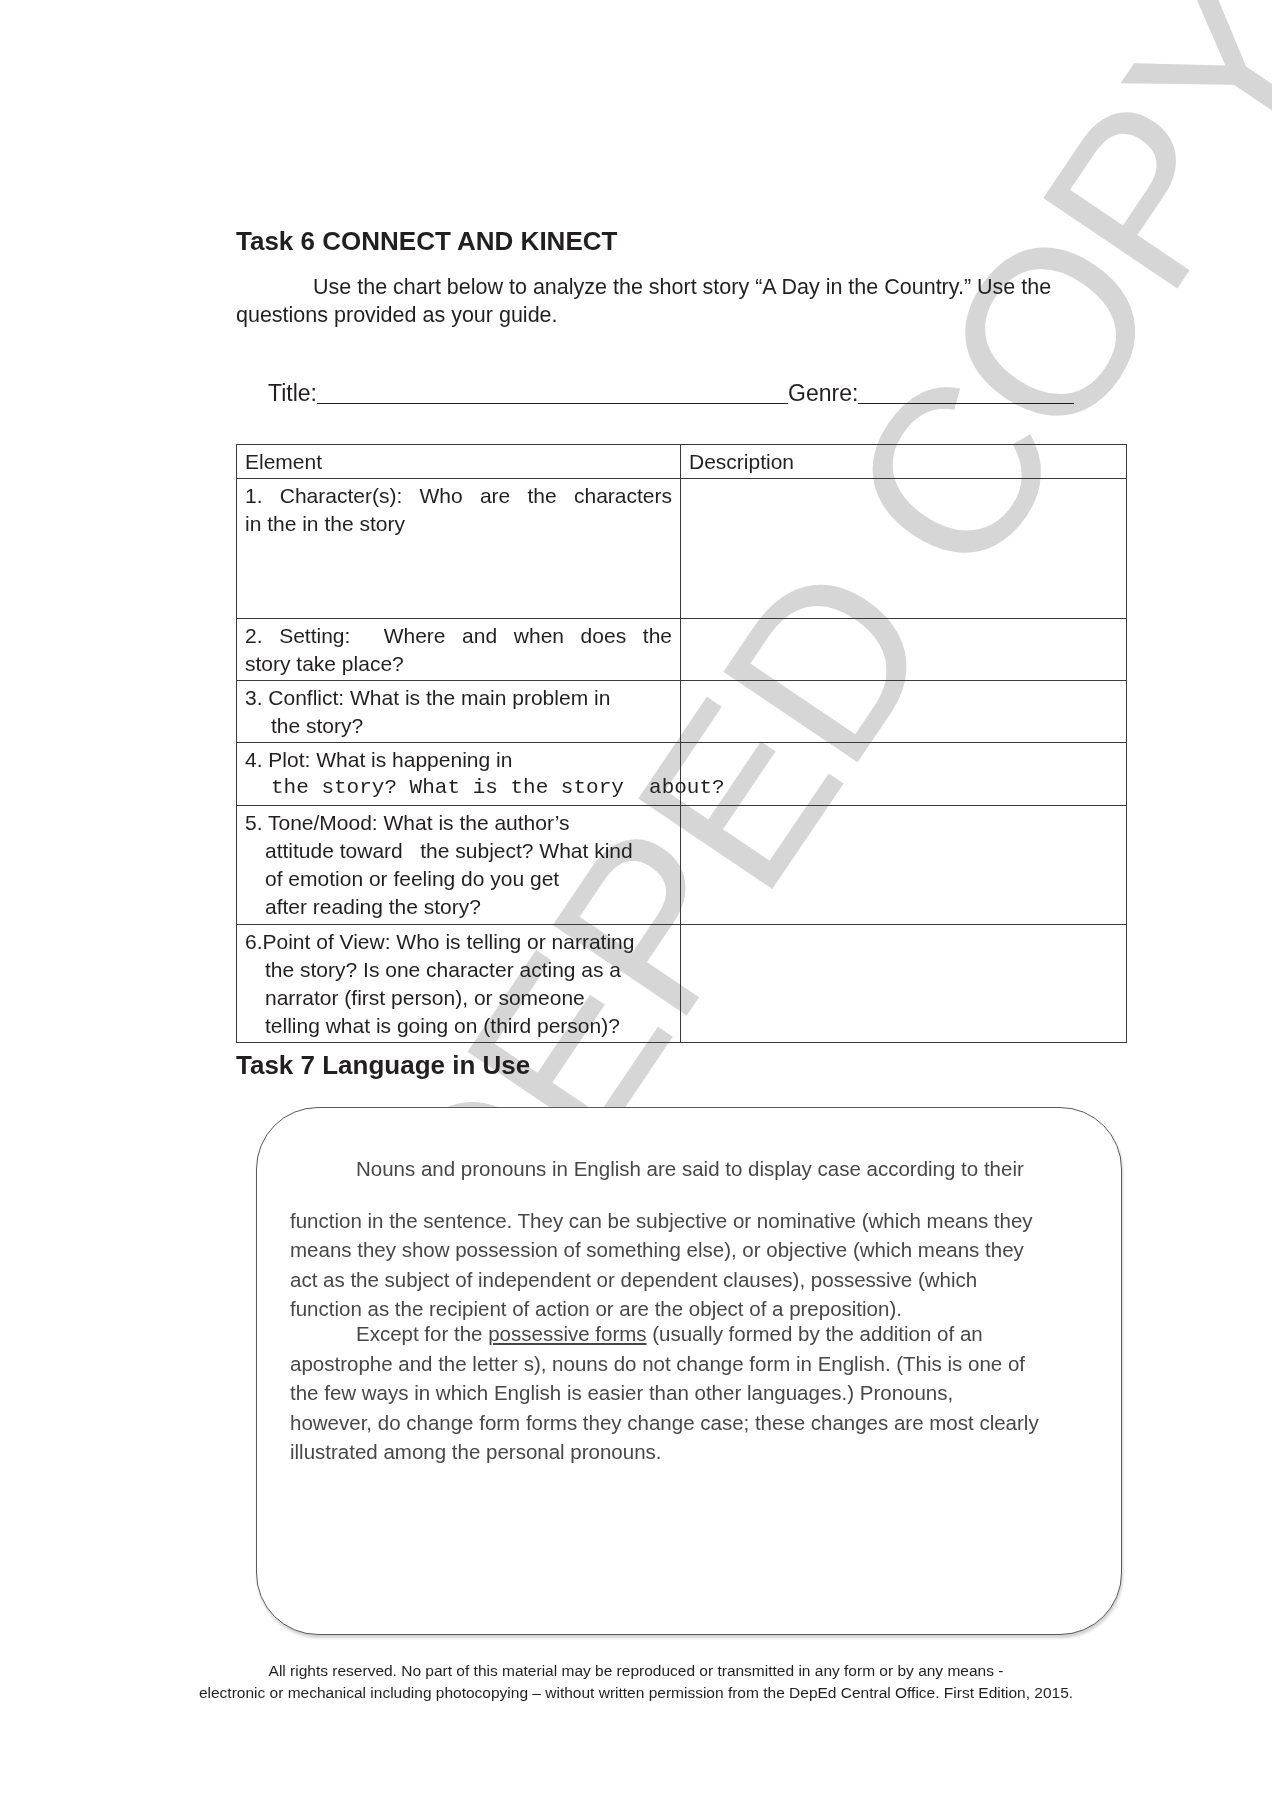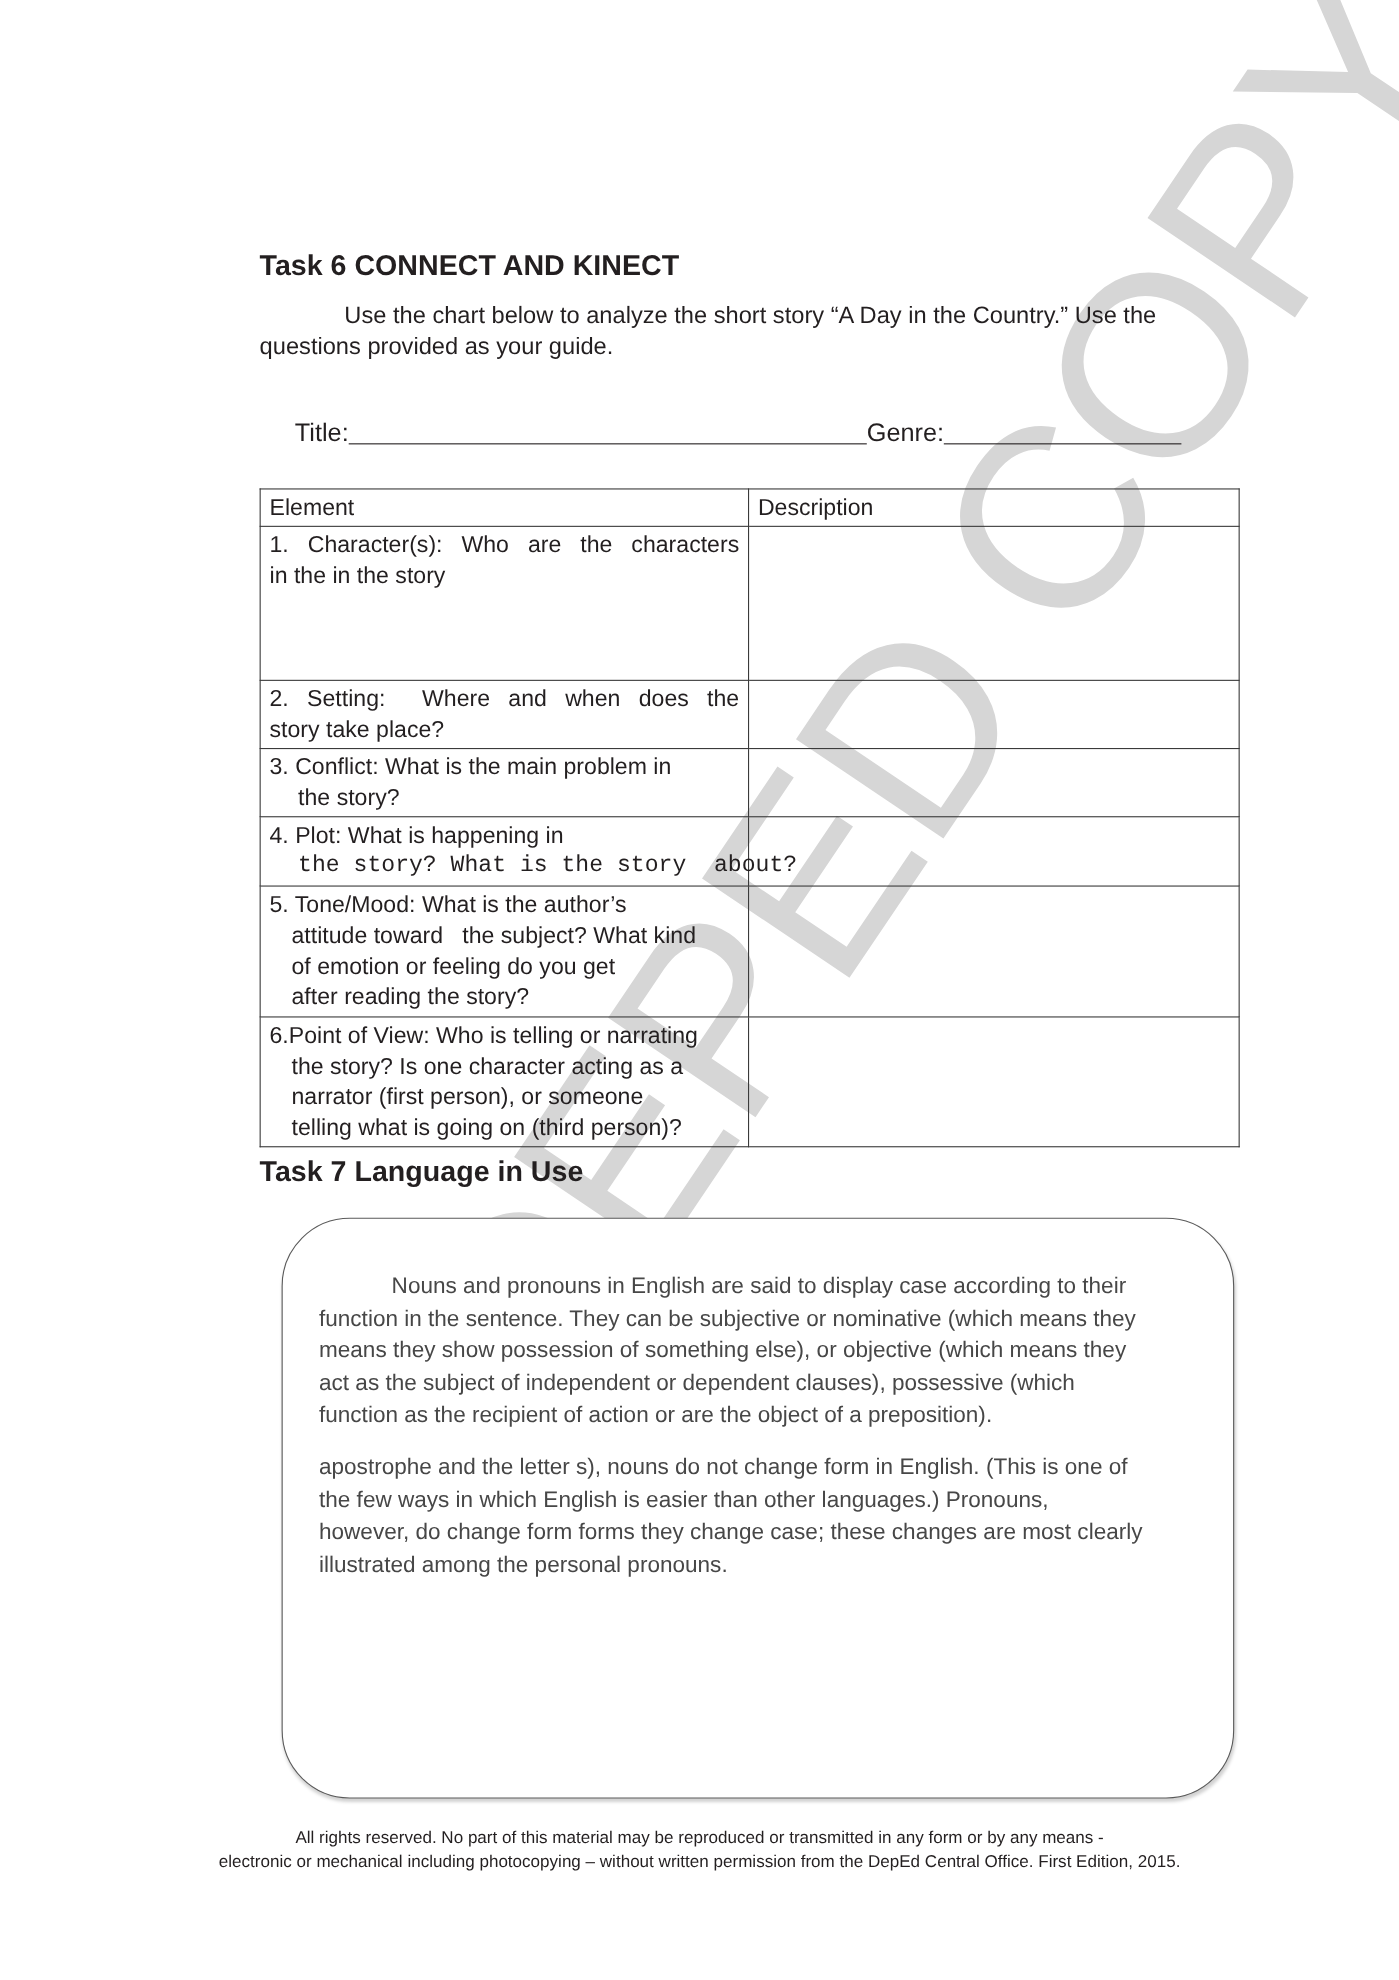--- a/index.html
+++ b/index.html
@@ -122,26 +122,27 @@
       <td></td>
     </tr>
   </tbody>
     </table>
 
   <div class="abs h-task" style="top:1050px;">Task 7 Language in Use</div>
 
   <div class="box">
     <p style="top:46px;">
       <span style="display:block;"><span class="ind"></span><span>Nouns and pronouns in English are said to display case according to their</span></span>
-      <span style="display:block;">function in the sentence. They can be subjective or nominative (which means they</span>
+      <span style="display:block;margin-top:22px;">function in the sentence. They can be subjective or nominative (which means they</span>
       <span style="display:block;">means they show possession of something else), or objective (which means they</span>
       <span style="display:block;">act as the subject of independent or dependent clauses), possessive (which</span>
       <span style="display:block;">function as the recipient of action or are the object of a preposition).</span>
     </p>
     <p style="top:211px;">
+      <span style="display:block;"><span class="ind"></span><span style="white-space:pre;">Except for the </span><a>possessive forms</a><span style="white-space:pre;"> (usually formed by the addition of an</span></span>
       <span style="display:block;">apostrophe and the letter s), nouns do not change form in English. (This is one of</span>
       <span style="display:block;">the few ways in which English is easier than other languages.) Pronouns,</span>
       <span style="display:block;">however, do change form forms they change case; these changes are most clearly</span>
       <span style="display:block;">illustrated among the personal pronouns.</span>
     </p>
   </div>
 
   <div class="abs pageno">287</div>
   <div class="abs footer">
     <div>All rights reserved. No part of this material may be reproduced or transmitted in any form or by any means -</div>

